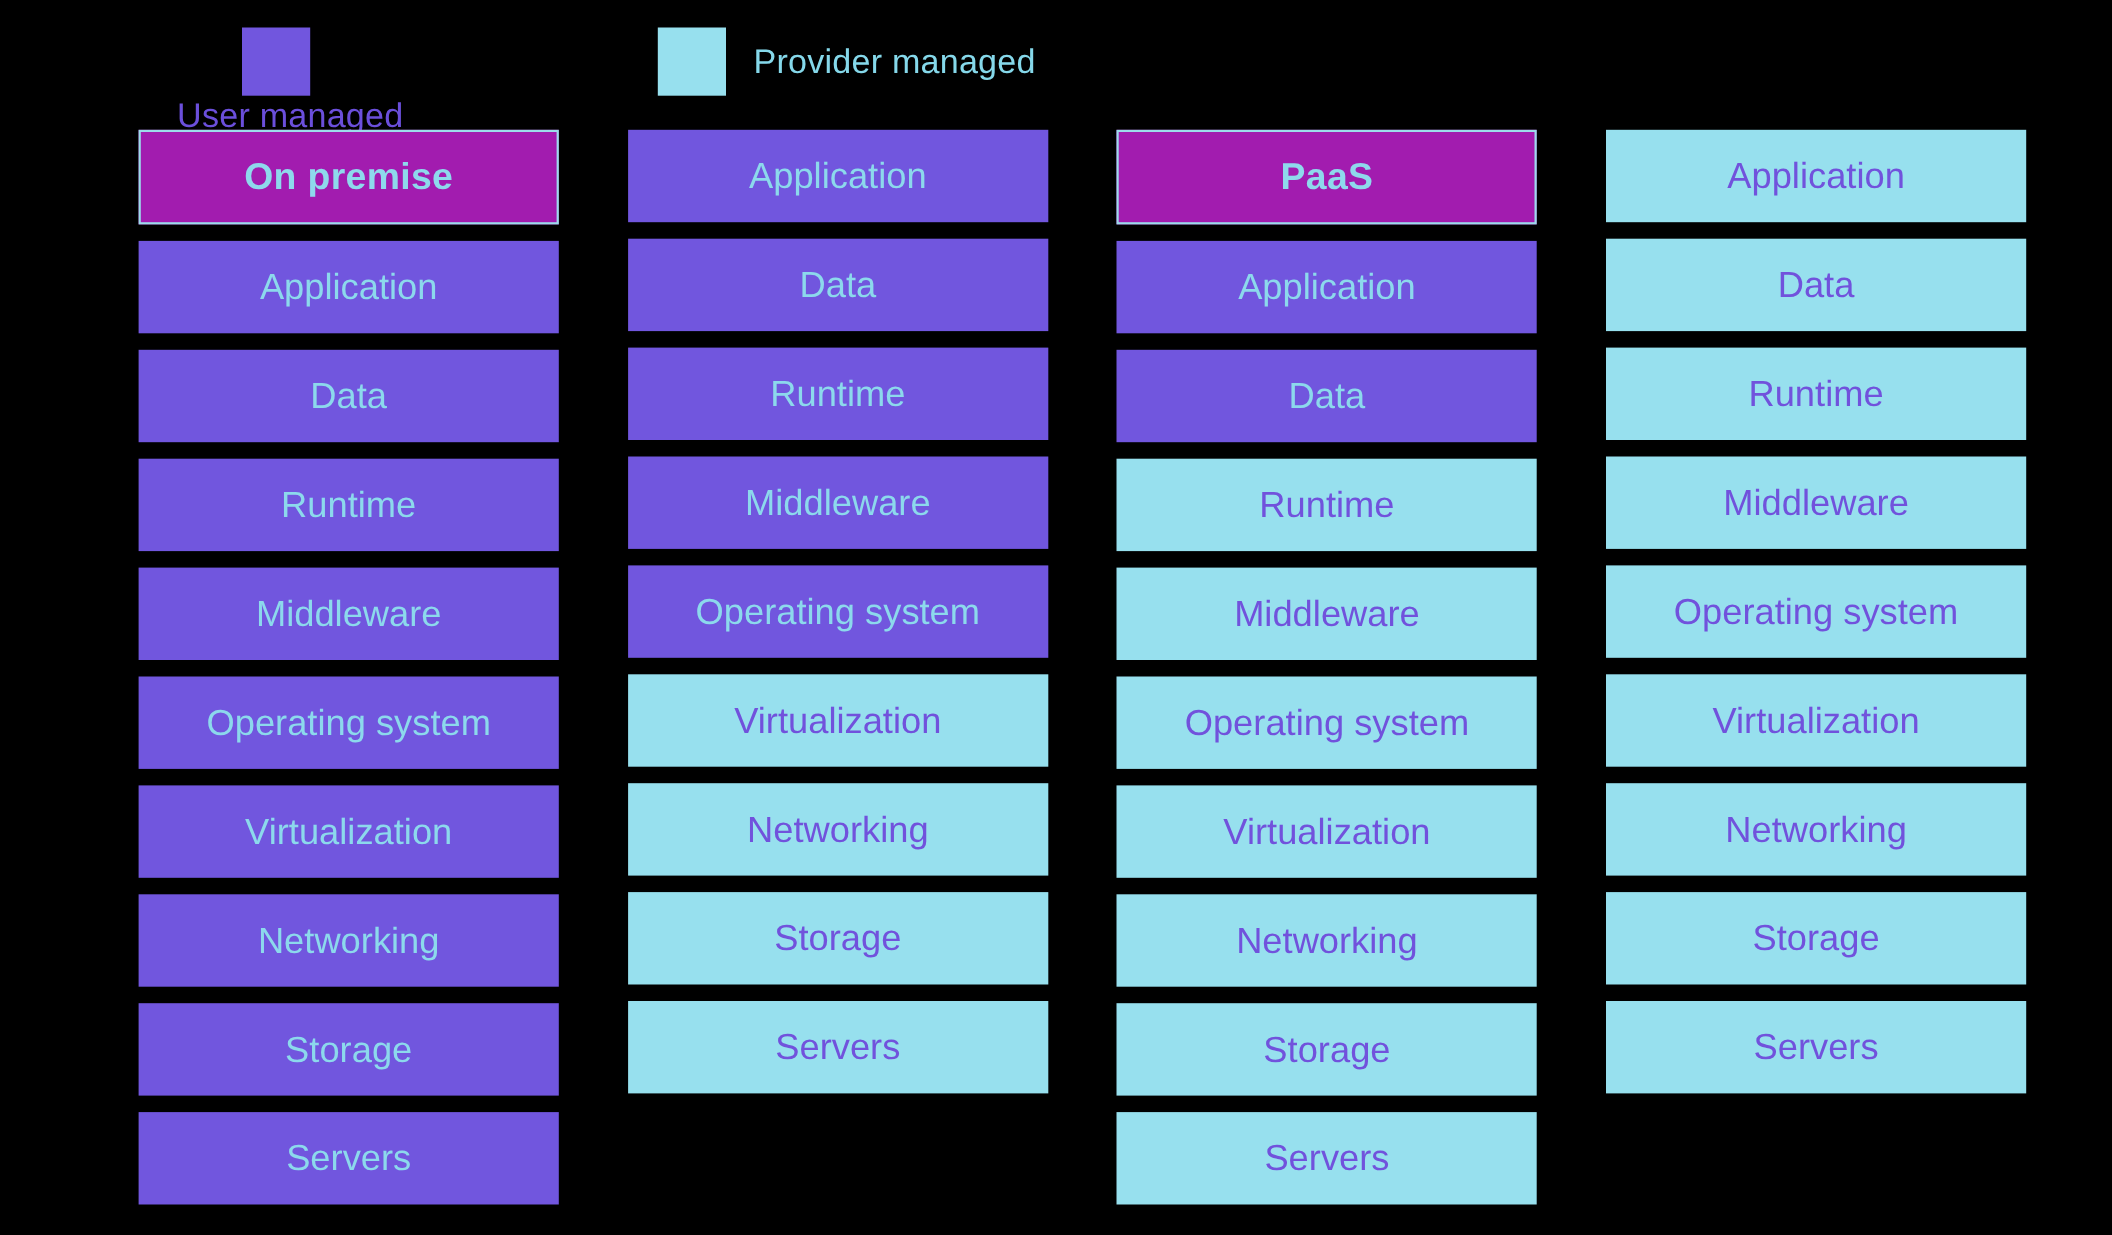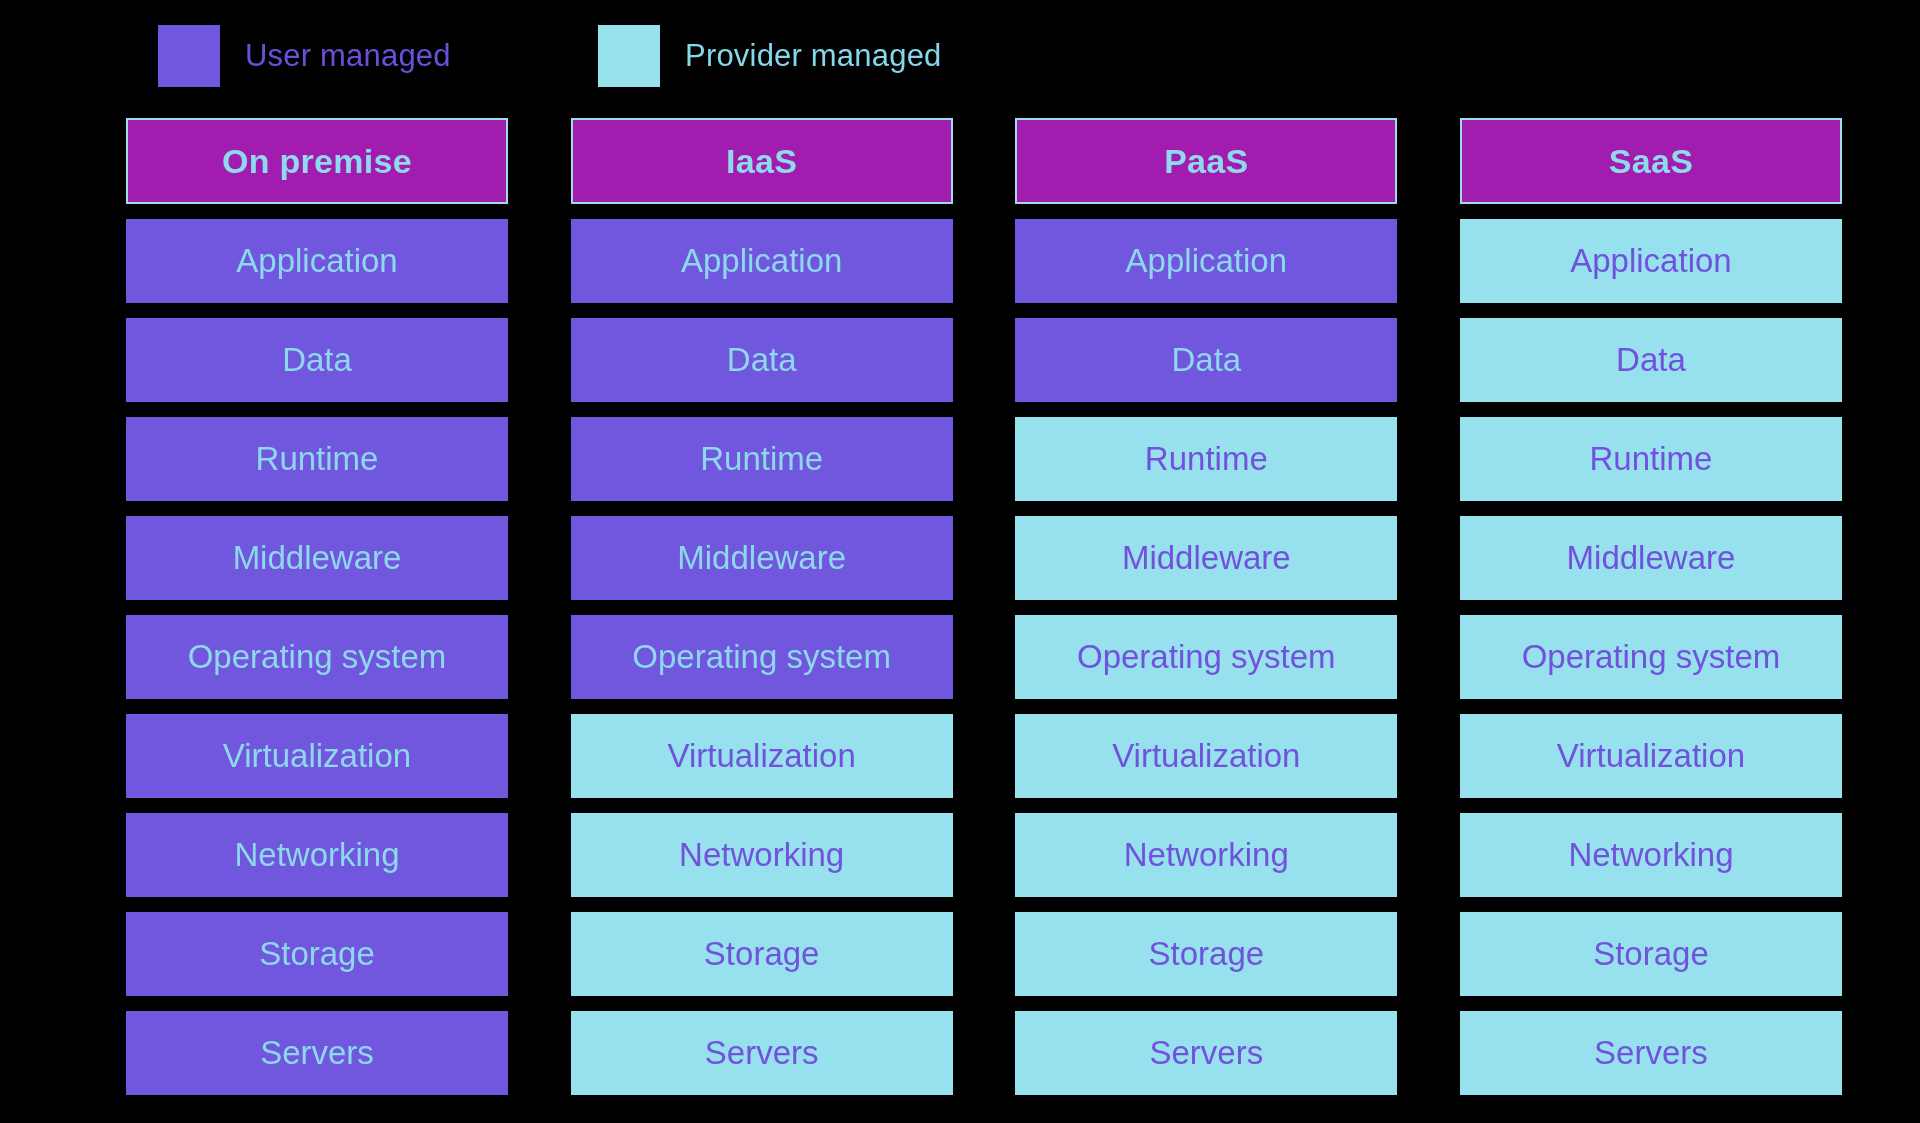--- a/index.html
+++ b/index.html
@@ -12,21 +12,21 @@
     overflow: hidden;
   }
   
   .legend-item {
     position: absolute;
     top: 25px;
     display: flex;
     align-items: center;
     height: 62px;
   }
-  .legend-item.user { left: 158px; }
+  .legend-item.user { left: 136px; flex-direction: column; }
   .legend-item.provider { left: 562px; margin-left: 36px; }
   .swatch { width: 62px; height: 62px; flex: 0 0 auto; }
   .swatch.user { background: #7156DE; }
   .swatch.provider { background: #97E0EE; }
   .legend-label {
     margin-left: 25px;
     font-size: 31px;
     font-weight: 500;
     letter-spacing: 0.2px;
     white-space: nowrap;
@@ -95,21 +95,20 @@
       <div class="cell user">Runtime</div>
       <div class="cell user">Middleware</div>
       <div class="cell user">Operating system</div>
       <div class="cell user">Virtualization</div>
       <div class="cell user">Networking</div>
       <div class="cell user">Storage</div>
       <div class="cell user">Servers</div>
     </div>
 
     <div class="col">
-      <div class="hdr">IaaS</div>
       <div class="cell user">Application</div>
       <div class="cell user">Data</div>
       <div class="cell user">Runtime</div>
       <div class="cell user">Middleware</div>
       <div class="cell user">Operating system</div>
       <div class="cell provider">Virtualization</div>
       <div class="cell provider">Networking</div>
       <div class="cell provider">Storage</div>
       <div class="cell provider">Servers</div>
     </div>
@@ -121,21 +120,20 @@
       <div class="cell provider">Runtime</div>
       <div class="cell provider">Middleware</div>
       <div class="cell provider">Operating system</div>
       <div class="cell provider">Virtualization</div>
       <div class="cell provider">Networking</div>
       <div class="cell provider">Storage</div>
       <div class="cell provider">Servers</div>
     </div>
 
     <div class="col">
-      <div class="hdr">SaaS</div>
       <div class="cell provider">Application</div>
       <div class="cell provider">Data</div>
       <div class="cell provider">Runtime</div>
       <div class="cell provider">Middleware</div>
       <div class="cell provider">Operating system</div>
       <div class="cell provider">Virtualization</div>
       <div class="cell provider">Networking</div>
       <div class="cell provider">Storage</div>
       <div class="cell provider">Servers</div>
     </div>

